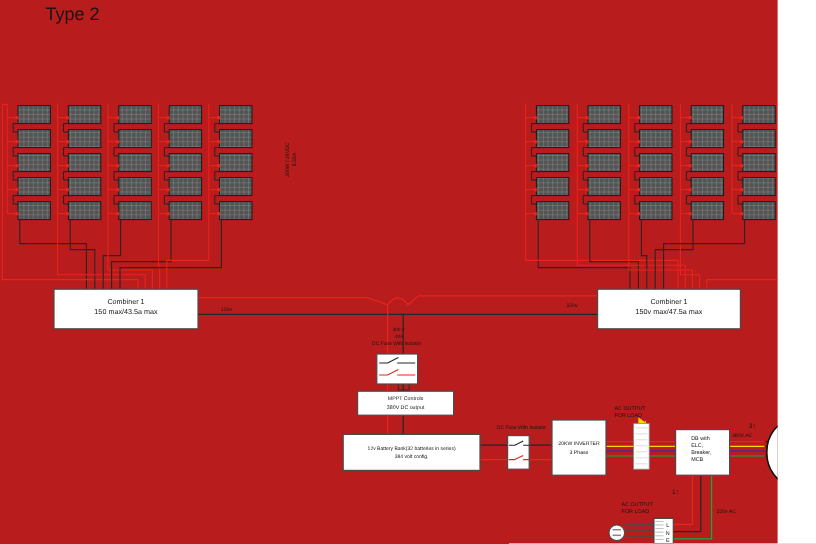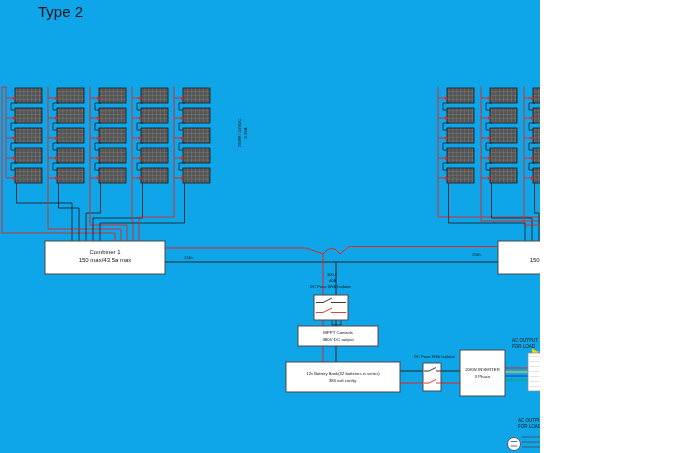--- a/index.html
+++ b/index.html
@@ -1,16 +1,16 @@
 <!DOCTYPE html>
 <html style="--c-red: #e8241c; --c-black: #262626; --c-yellow: #ffd900; --c-blue: #2433cc; --c-green: #00b43e; --c-gray: #8a8a8a;"><head>
 <meta charset="utf-8">
 <style>
   html,body{margin:0;padding:0;background:#ffffff;}
-  .stage{position:relative;width:540px;height:453px;background:#0ea5e9;overflow:hidden;}
+  .stage{position:relative;width:648px;height:453px;background:#b91c1c;overflow:hidden;}
   svg{display:block;}
   .t{font-family:"Liberation Sans",sans-serif;fill:#161616;}
   .mid{text-anchor:middle;}
   .box{fill:#ffffff;stroke:#4a4a4a;stroke-width:1;}
   .wire{fill:none;stroke-linejoin:round;stroke-linecap:butt;}
   .w-red{stroke:var(--c-red);}
   .w-blk{stroke:var(--c-black);}
   .w-yel{stroke:var(--c-yellow);}
   .w-blu{stroke:var(--c-blue);}
   .w-grn{stroke:var(--c-green);}

